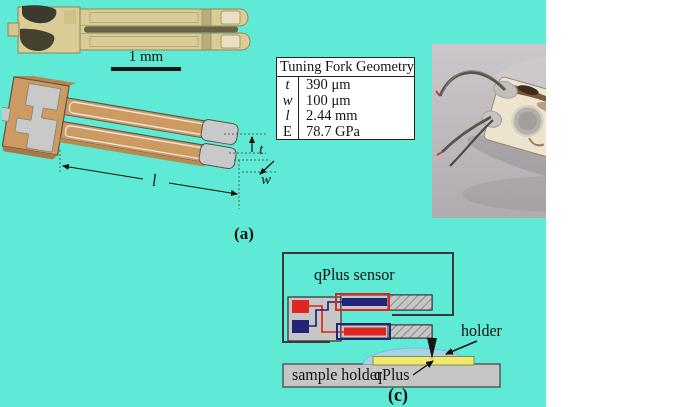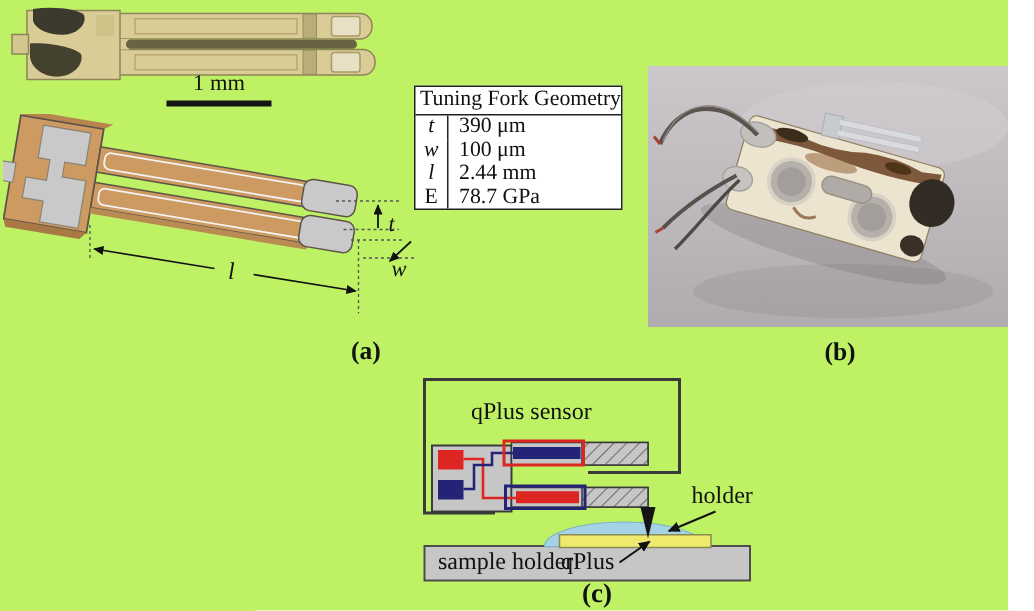--- a/index.html
+++ b/index.html
@@ -1,16 +1,16 @@
 <!DOCTYPE html>
 <html><head>
 <meta charset="utf-8">
 <style>
   html,body{margin:0;padding:0;background:#fff;}
-  .figure{position:relative;width:672px;height:407px;background:#bef264;overflow:hidden;
+  .figure{position:relative;width:546px;height:407px;background:#5eead4;overflow:hidden;
           font-family:"Liberation Serif",serif;color:#111;}
   .abs{position:absolute;}
   .panel-label{font-weight:bold;font-size:17px;text-align:center;}
   .anno{font-size:16px;white-space:nowrap;}
   .scale-label{font-size:15px;text-align:center;}
   .scale-line{background:#151515;}
   
   .geo-table{position:absolute;left:276px;top:57px;width:137px;border:1.6px solid #222;
              background:#fff;font-size:14.5px;line-height:15.4px;}
   .geo-title{text-align:right;border-bottom:1.6px solid #222;padding:1px 0 2px 0;}

